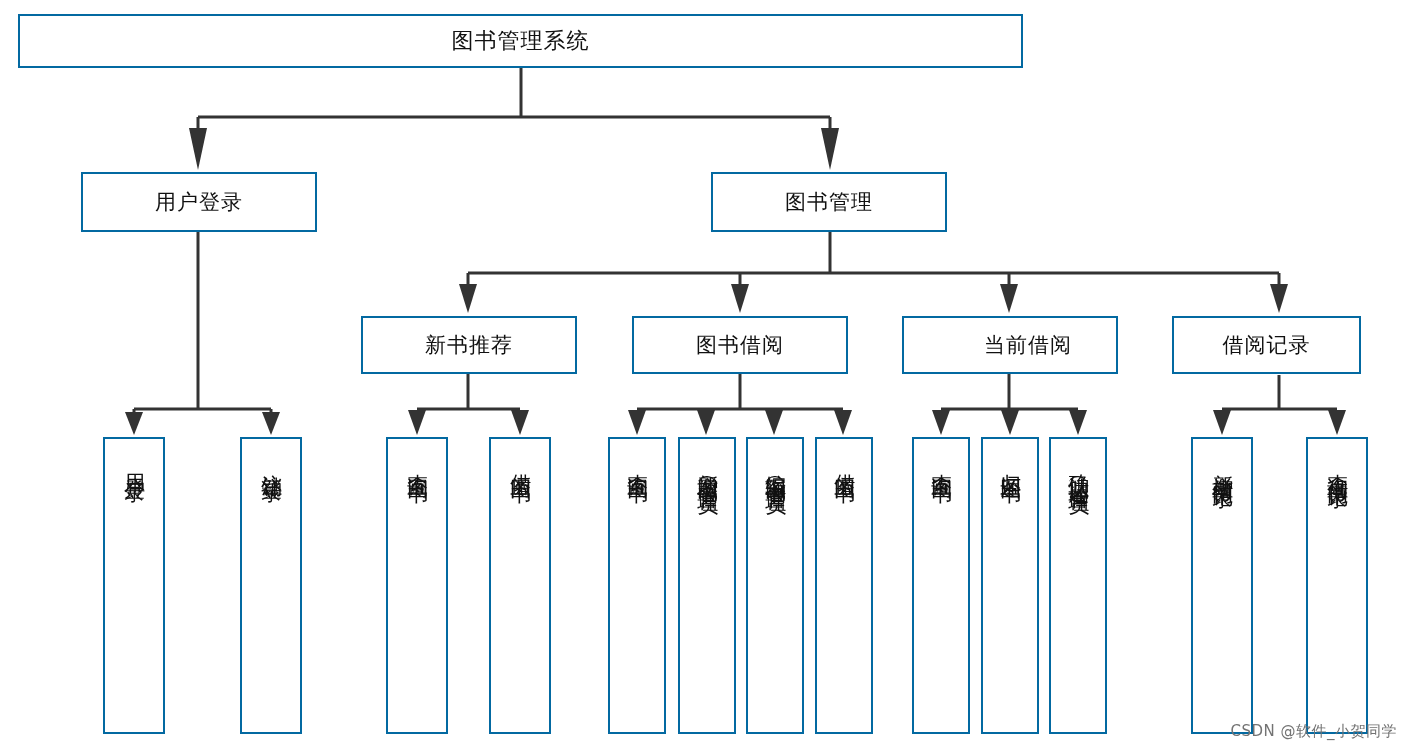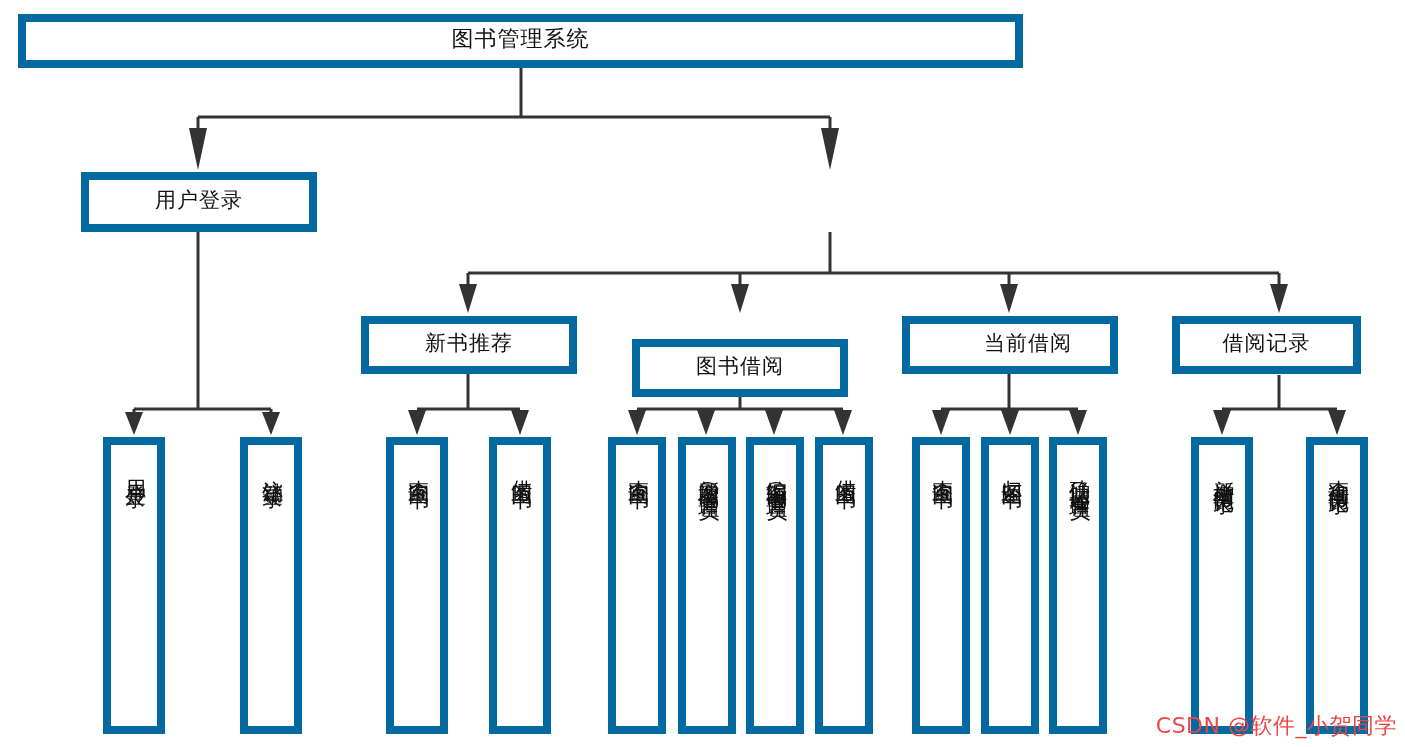--- a/index.html
+++ b/index.html
@@ -13,26 +13,25 @@
   
   #wires{position:absolute;left:0;top:0;width:1405px;height:747px;}
   #wires line,#wires polyline{stroke:#333333;stroke-width:3;fill:none;}
   #wires polygon{fill:#333333;}
 
   
   .node{
     position:absolute;
     box-sizing:border-box;
     background:#ffffff;
-    border:8px solid #0369a1;
+    border:2px solid #0369a1;
     display:flex;
     align-items:center;
     justify-content:center;
     z-index:2;
-    font-family:Liberation Mono, monospace;
   }
   .node .label{
     font-size:21px;
     line-height:1.25;
     letter-spacing:1px;
     color:#111111;
     white-space:nowrap;
   }
   .node.root .label{font-size:22px;}
 
@@ -49,22 +48,22 @@
     line-height:1.32;
     letter-spacing:3px;
     white-space:normal;
     max-height:270px;
   }
 
   
   #watermark{
     position:absolute;
     right:8px;bottom:6px;
-    font-size:22px;
-    color:#ef4444;
+    font-size:15px;
+    color:#737373;
     letter-spacing:0.5px;
     z-index:3;
     white-space:nowrap;
   }
 </style>
 </head>
 <body>
 
 <div id="canvas">
 
@@ -120,25 +119,28 @@
     <polygon points="1328,410 1346,410 1337,435"></polygon>
   </svg>
 
   <div class="node root" style="left:18px;top:14px;width:1005px;height:54px;">
     <span class="label">图书管理系统</span>
   </div>
 
   <div class="node" style="left:81px;top:172px;width:236px;height:60px;">
     <span class="label">用户登录</span>
   </div>
+  <div class="node" style="left:711px;top:172px;width:236px;height:60px;">
+    <span class="label">图书管理</span>
+  </div>
 
   <div class="node" style="left:361px;top:316px;width:216px;height:58px;justify-content:center;">
     <span class="label">新书推荐</span>
   </div>
-  <div class="node" style="left:632px;top:316px;width:216px;height:58px;margin-top:23px;">
+  <div class="node" style="left:632px;top:316px;width:216px;height:58px;">
     <span class="label">图书借阅</span>
   </div>
   <div class="node" style="left:902px;top:316px;width:216px;height:58px;padding-left:36px;">
     <span class="label">当前借阅</span>
   </div>
   <div class="node" style="left:1172px;top:316px;width:189px;height:58px;">
     <span class="label">借阅记录</span>
   </div>
 
   <div class="node leaf" style="left:103px;top:437px;width:62px;height:297px;">

